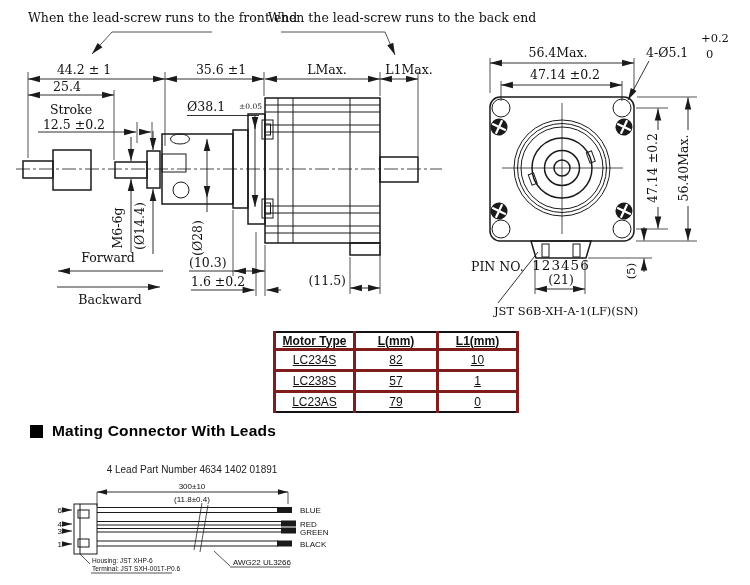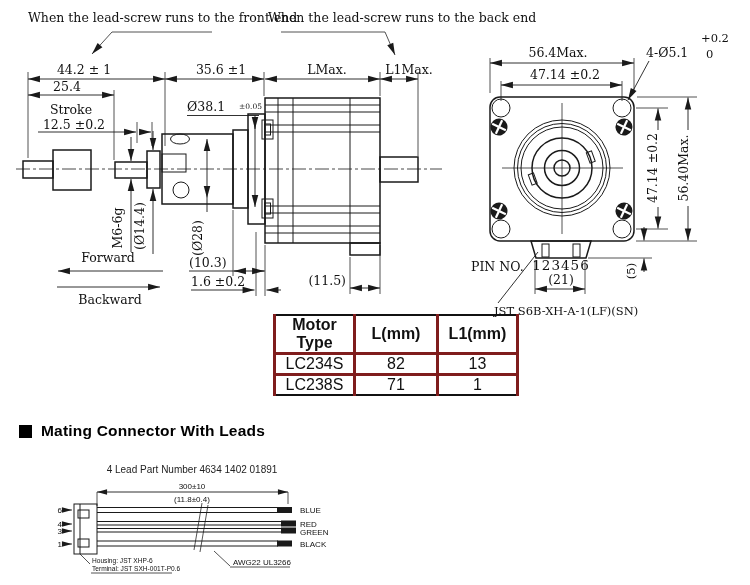--- a/index.html
+++ b/index.html
@@ -15,25 +15,25 @@
   .s8 {font-family:"Liberation Sans",sans-serif;font-size:8px;}
   .s7 {font-family:"Liberation Sans",sans-serif;font-size:6.6px;}
   .mid{text-anchor:middle;}.end{text-anchor:end;}
   .p  {fill:none;stroke:#1a1a1a;stroke-width:1.5;}
   .p2 {fill:none;stroke:#1a1a1a;stroke-width:1;}
   .d  {fill:none;stroke:#1a1a1a;stroke-width:0.9;}
   .x  {fill:none;stroke:#1a1a1a;stroke-width:0.75;}
   .cl {fill:none;stroke:#1a1a1a;stroke-width:0.8;stroke-dasharray:14 3 3 3;}
   .scr{fill:#1a1a1a;stroke:none;}
   .scx{stroke:#fff;stroke-width:2.2;}
-  .heading{position:absolute;left:19px;top:422px;display:flex;align-items:center;gap:9px;}
+  .heading{position:absolute;left:30px;top:422px;display:flex;align-items:center;gap:9px;}
   .heading .sq{width:13px;height:13px;background:#000;}
   .heading .tx{font-weight:bold;font-size:15.5px;color:#000;letter-spacing:.2px;}
-  table.mt{position:absolute;left:273px;top:314px;width:234px;border-collapse:collapse;
-           table-layout:fixed;font-size:16px;color:#111;}
+  table.mt{position:absolute;left:273px;top:331px;width:234px;border-collapse:collapse;
+           table-layout:fixed;font-size:12px;color:#111;text-decoration:underline;}
   table.mt th,table.mt td{border:3px solid #7f1d1d;text-align:center;padding:0;height:18px;}
   table.mt th{height:15px;font-weight:bold;border-top:2px solid #111;}
   table.mt tr:last-child td{border-bottom:2px solid #111;}
 </style>
 </head>
 <body>
 
 <div class="page">
 
   <svg style="top:0" width="750" height="330" viewBox="0 0 750 330">
@@ -251,26 +251,31 @@
       <tr>
         <th style="width:77px">Motor Type</th>
         <th style="width:80px">L(mm)</th>
         <th style="width:77px">L1(mm)</th>
       </tr>
     </thead>
     <tbody>
       <tr>
         <td>LC234S</td>
         <td>82</td>
-        <td>13</td>
+        <td>10</td>
       </tr>
       <tr>
         <td>LC238S</td>
-        <td>71</td>
+        <td>57</td>
         <td>1</td>
+      </tr>
+      <tr>
+        <td>LC23AS</td>
+        <td>79</td>
+        <td>0</td>
       </tr>
     </tbody>
   </table>
 
   <div class="heading">
     <div class="sq"></div>
     <div class="tx">Mating Connector With Leads</div>
   </div>
 
   <svg style="top:450px" width="750" height="135" viewBox="0 0 750 135">

